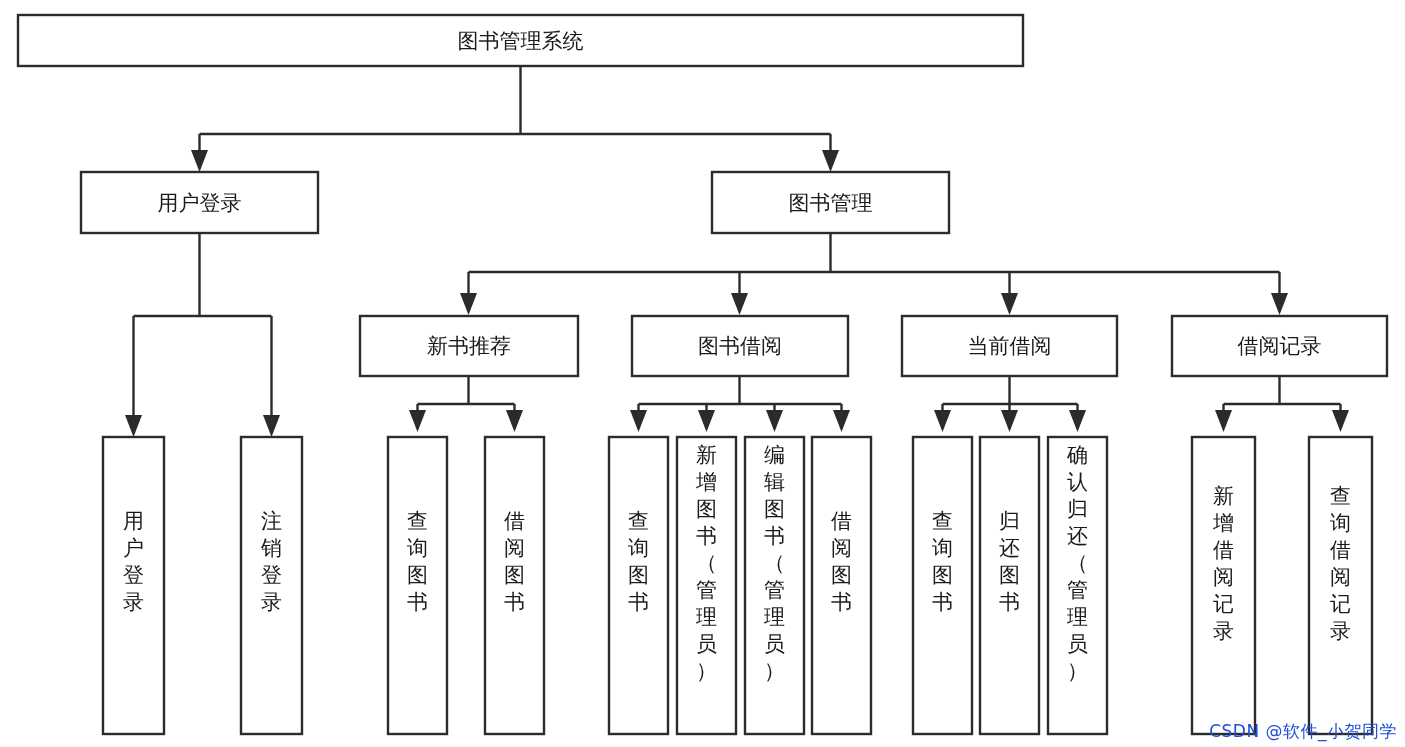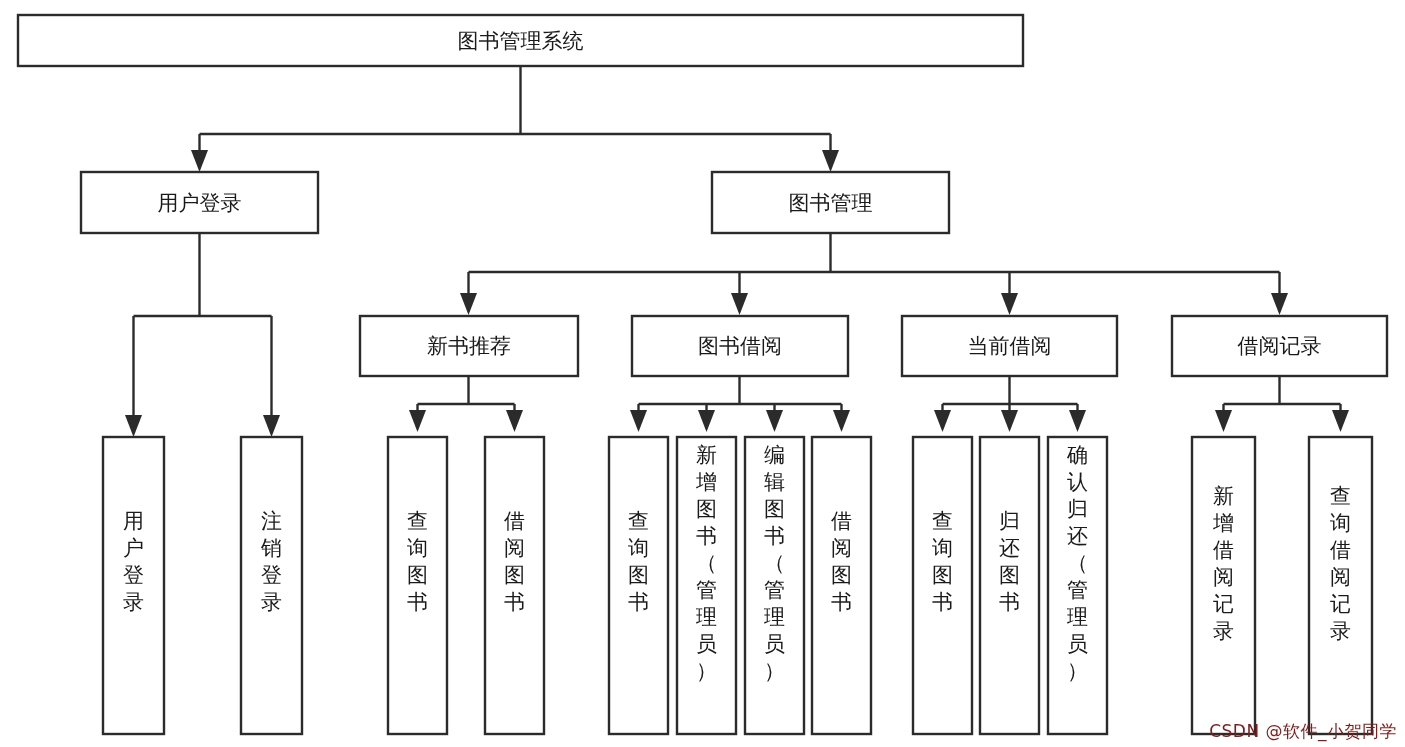--- a/index.html
+++ b/index.html
@@ -53,21 +53,21 @@
     font-size: 21px;
     fill: #1a1a1a;
     text-anchor: middle;
   }
   .watermark {
     position: absolute;
     right: 8px;
     bottom: 4px;
     font-family: "DejaVu Sans", "Liberation Sans", sans-serif;
     font-size: 17px;
-    color: #7f1d1d;
+    color: #1d4ed8;
     white-space: nowrap;
     letter-spacing: 0.5px;
     pointer-events: none;
   }
 </style>
 </head>
 <body>
 
 <div id="diagram-root">
   <svg class="flow" viewBox="0 0 1405 747" xmlns="http://www.w3.org/2000/svg">

